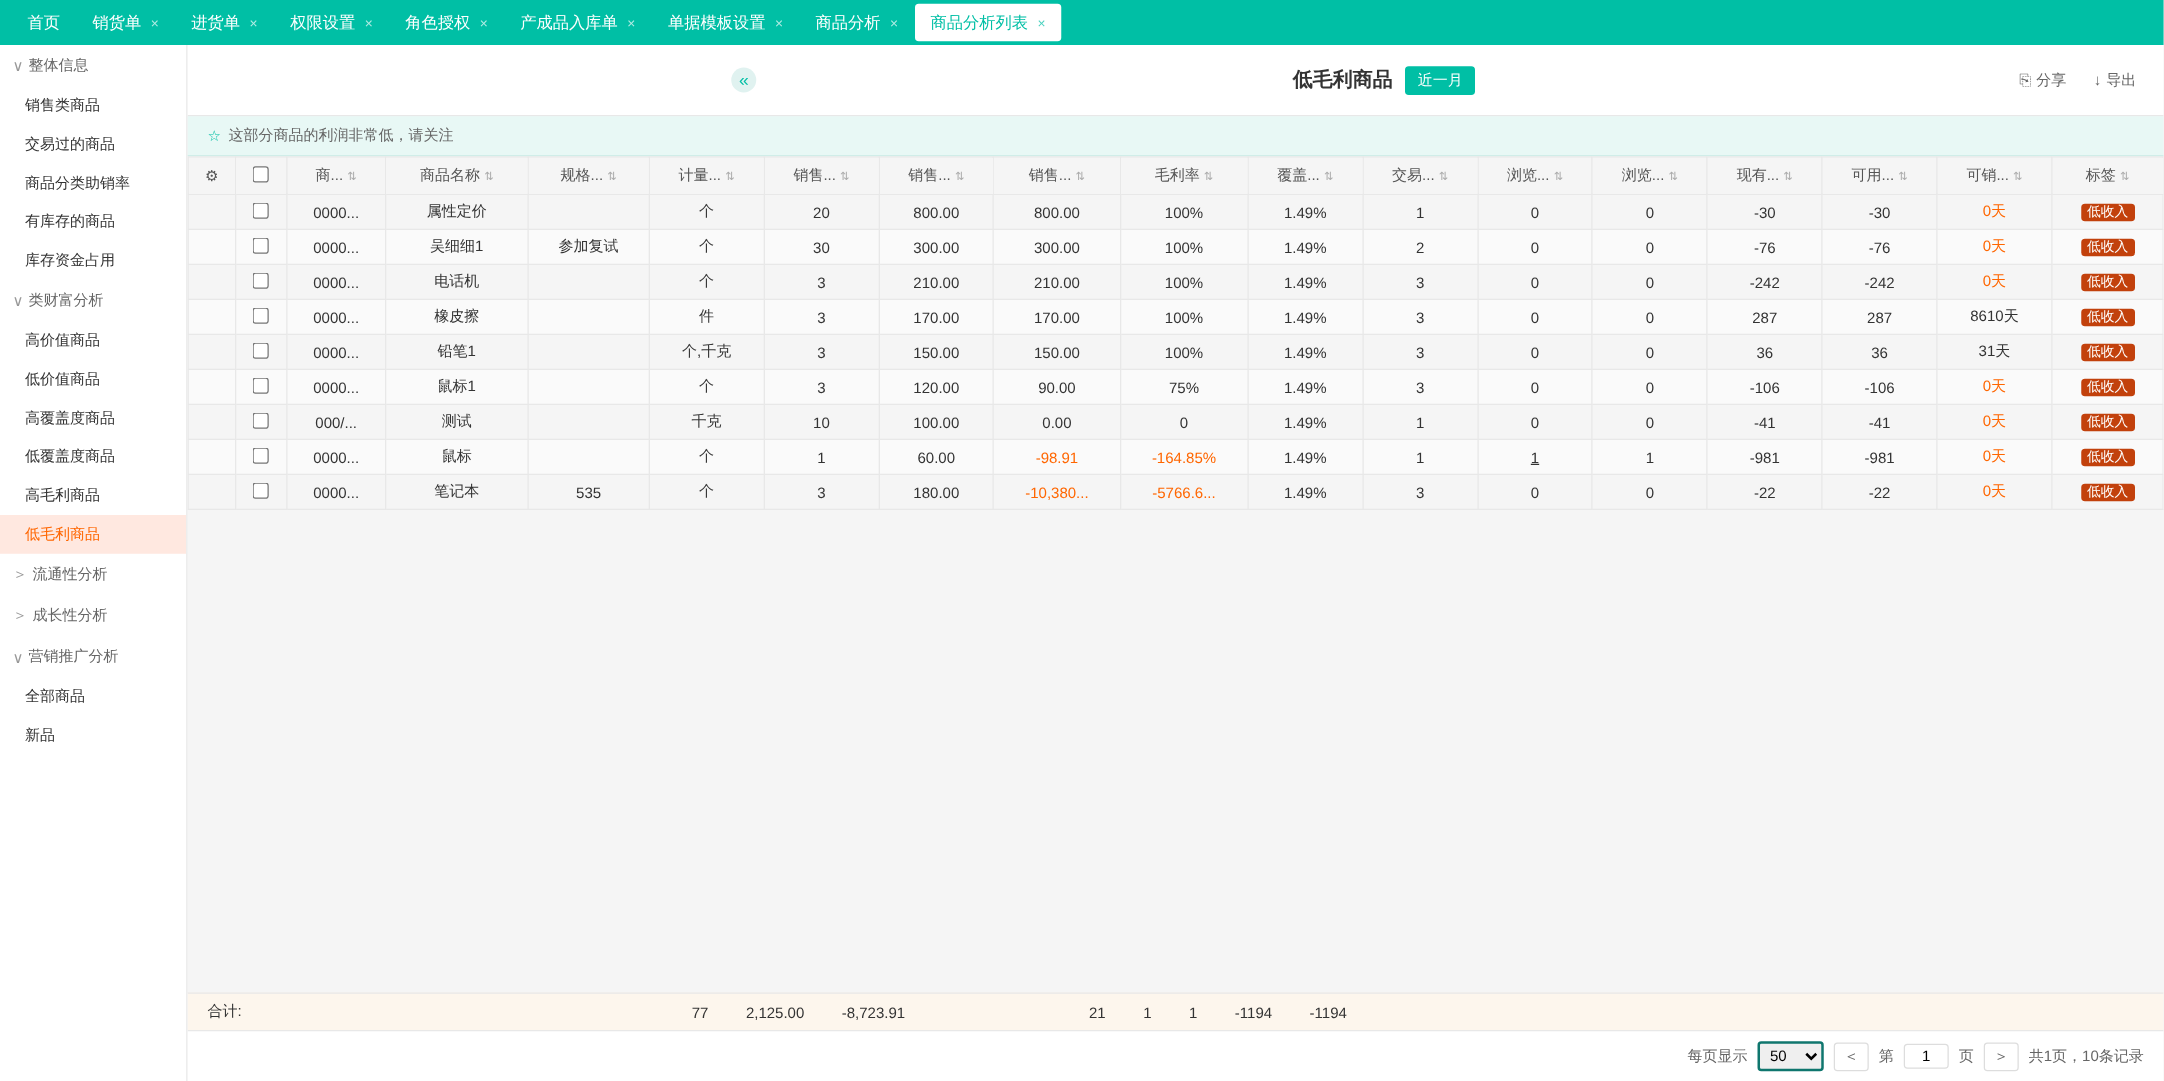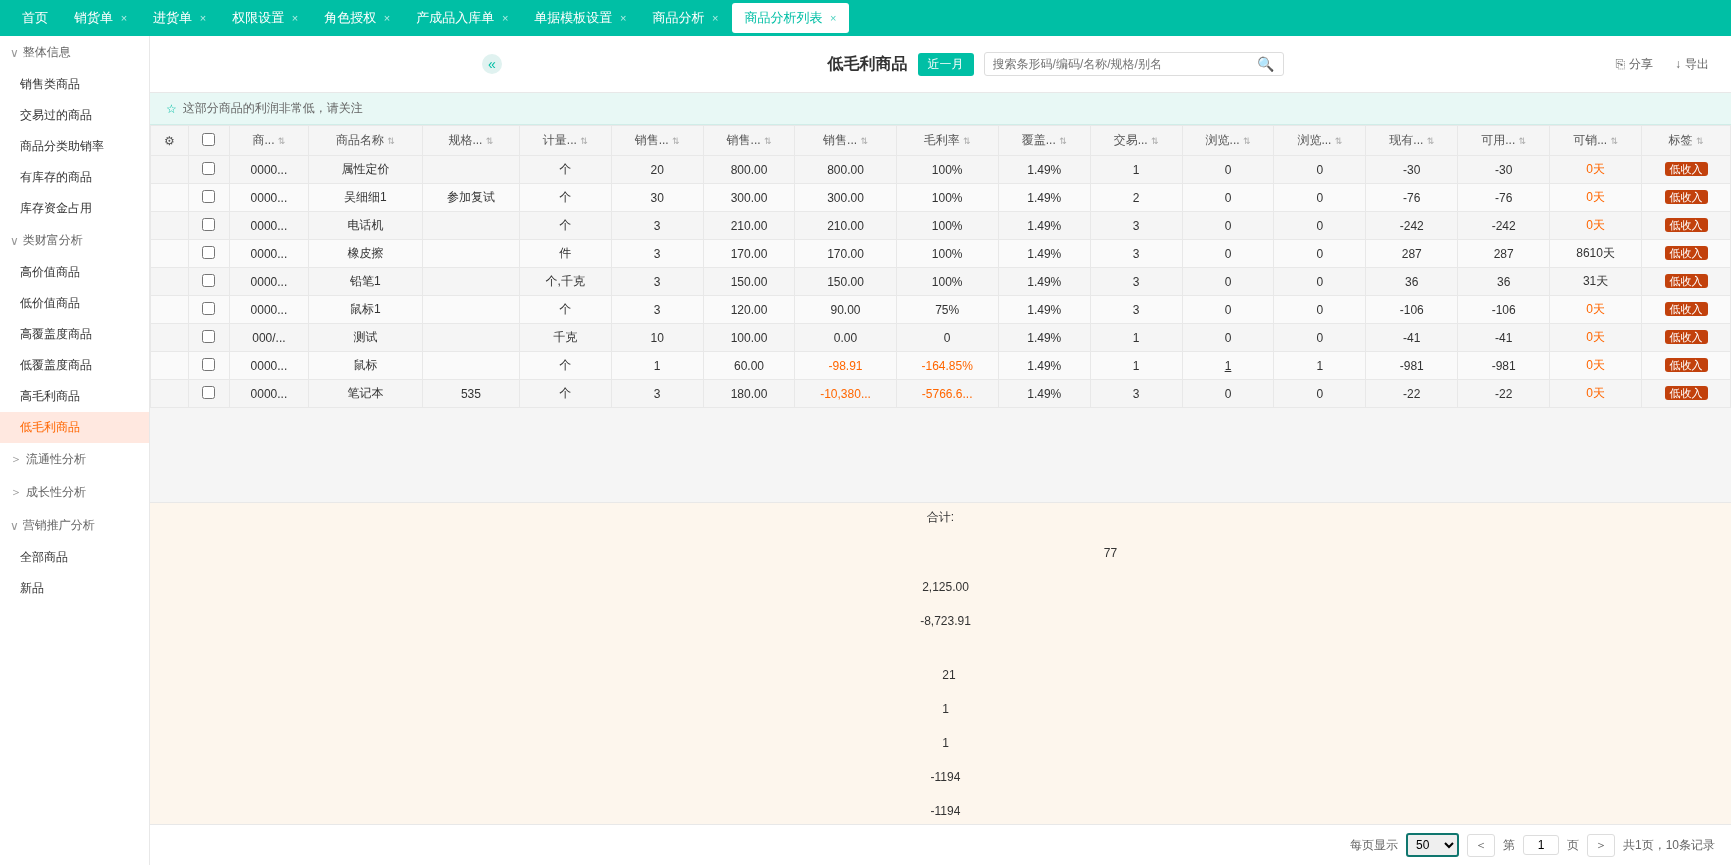--- a/index.html
+++ b/index.html
@@ -182,21 +182,20 @@
     
     .table-footer {
       background: #fdf6ed;
       border-top: 1px solid #e8e8e8;
       padding: 6px 16px;
       display: flex;
       align-items: center;
       font-size: 12px;
       color: #333;
       gap: 20px;
-      flex-direction: column;
     }
 
     
     .pagination-bar {
       background: #fff;
       border-top: 1px solid #e8e8e8;
       padding: 8px 16px;
       display: flex;
       align-items: center;
       justify-content: flex-end;
@@ -317,24 +316,20 @@
       <div class="sidebar-item">新品</div>
     </div>
   </aside>
 
   <div class="content">
 
     <div class="content-header">
       <button class="collapse-btn">«</button>
       <span class="page-title">低毛利商品</span>
       <button class="period-btn">近一月</button>
-      <div class="search-box">
-        <input type="text" placeholder="搜索条形码/编码/名称/规格/别名" style="">
-        <span class="search-icon">🔍</span>
-      </div>
       <div class="header-actions">
         <button class="action-btn">
           <span>⎘</span>
           <span>分享</span>
         </button>
         <button class="action-btn">
           <span>↓</span>
           <span>导出</span>
         </button>
       </div>

